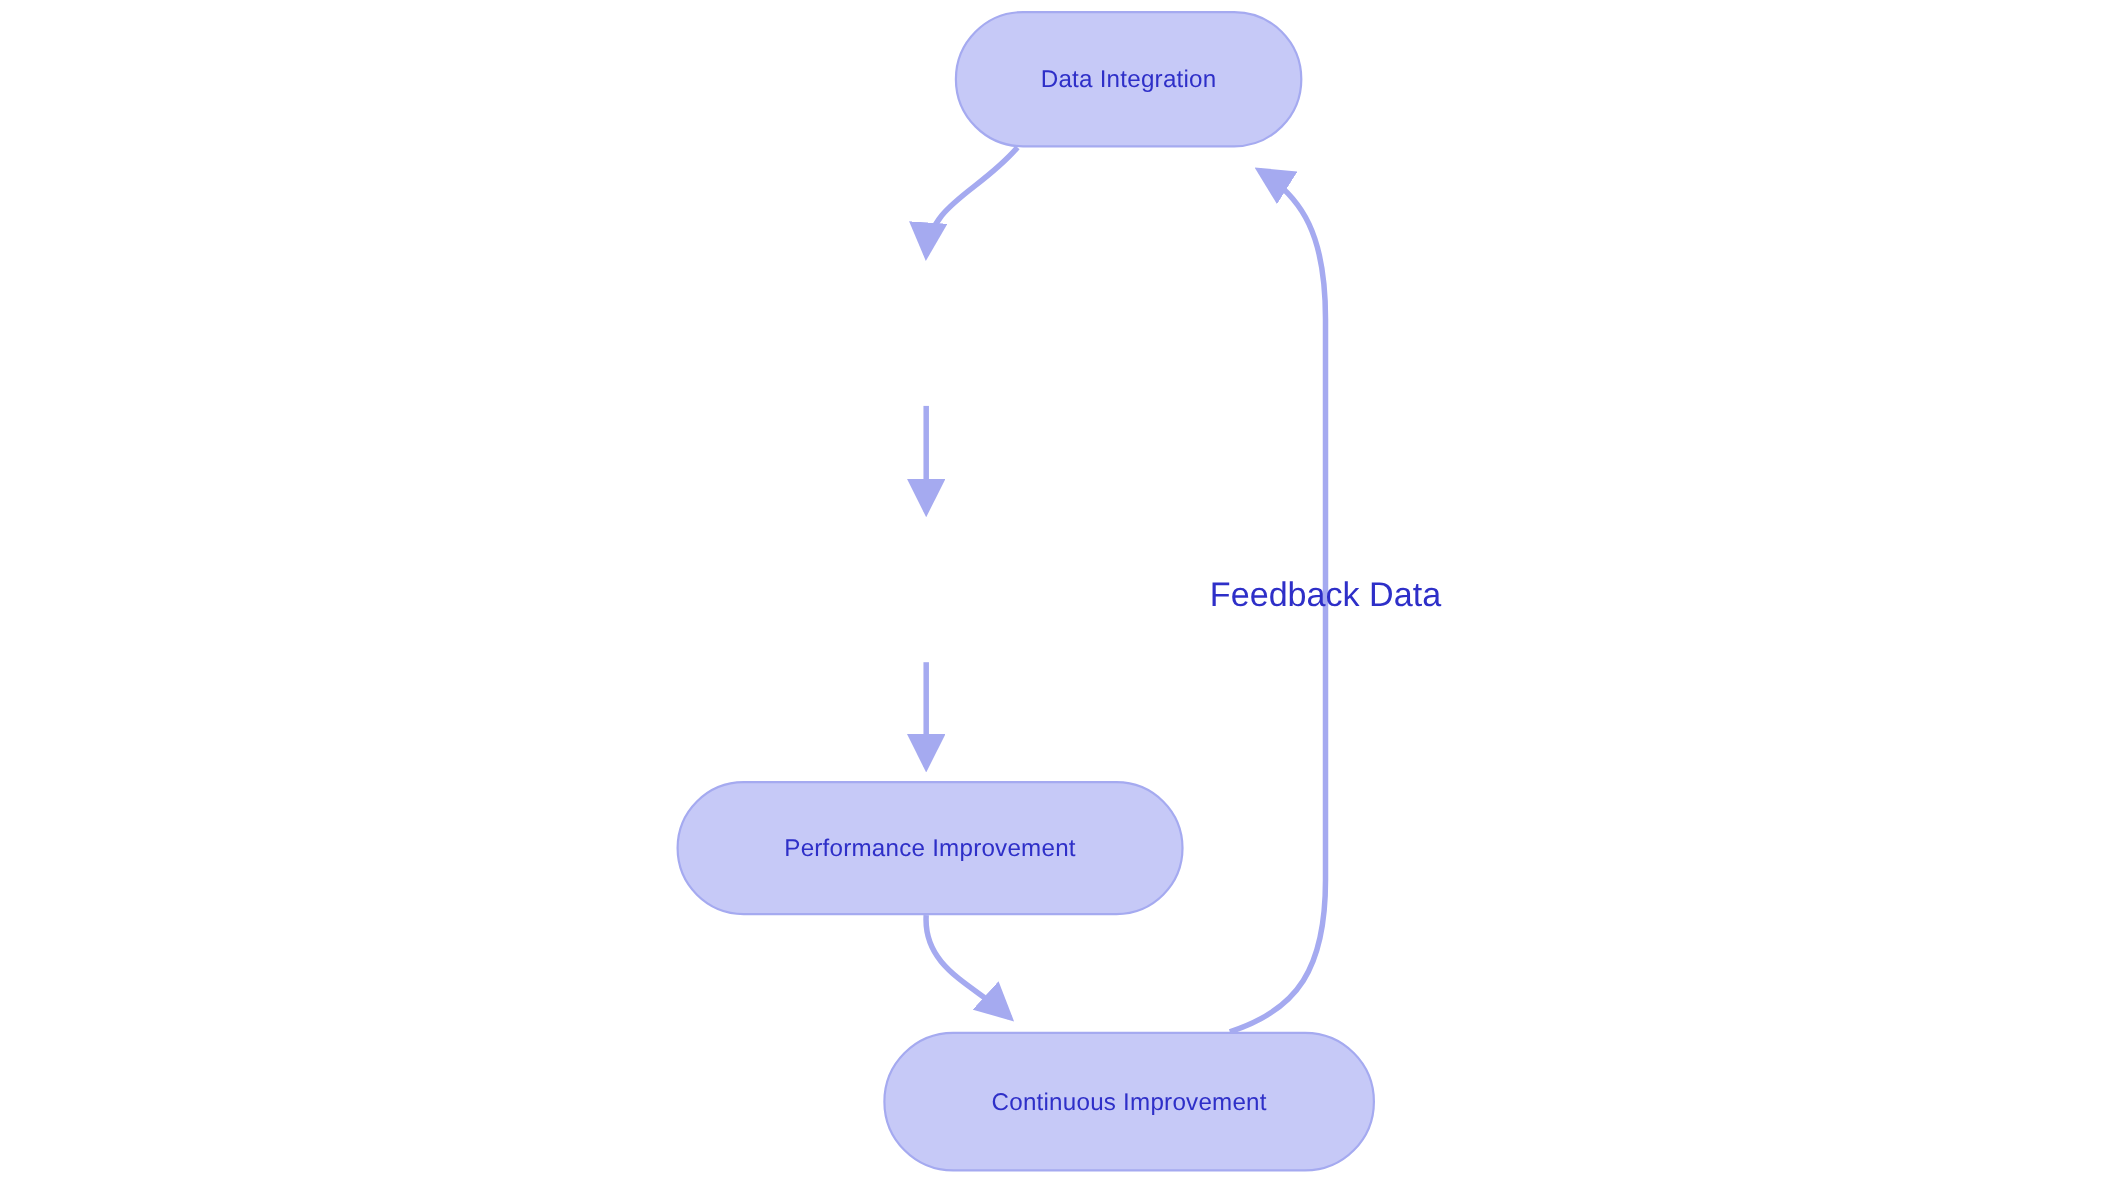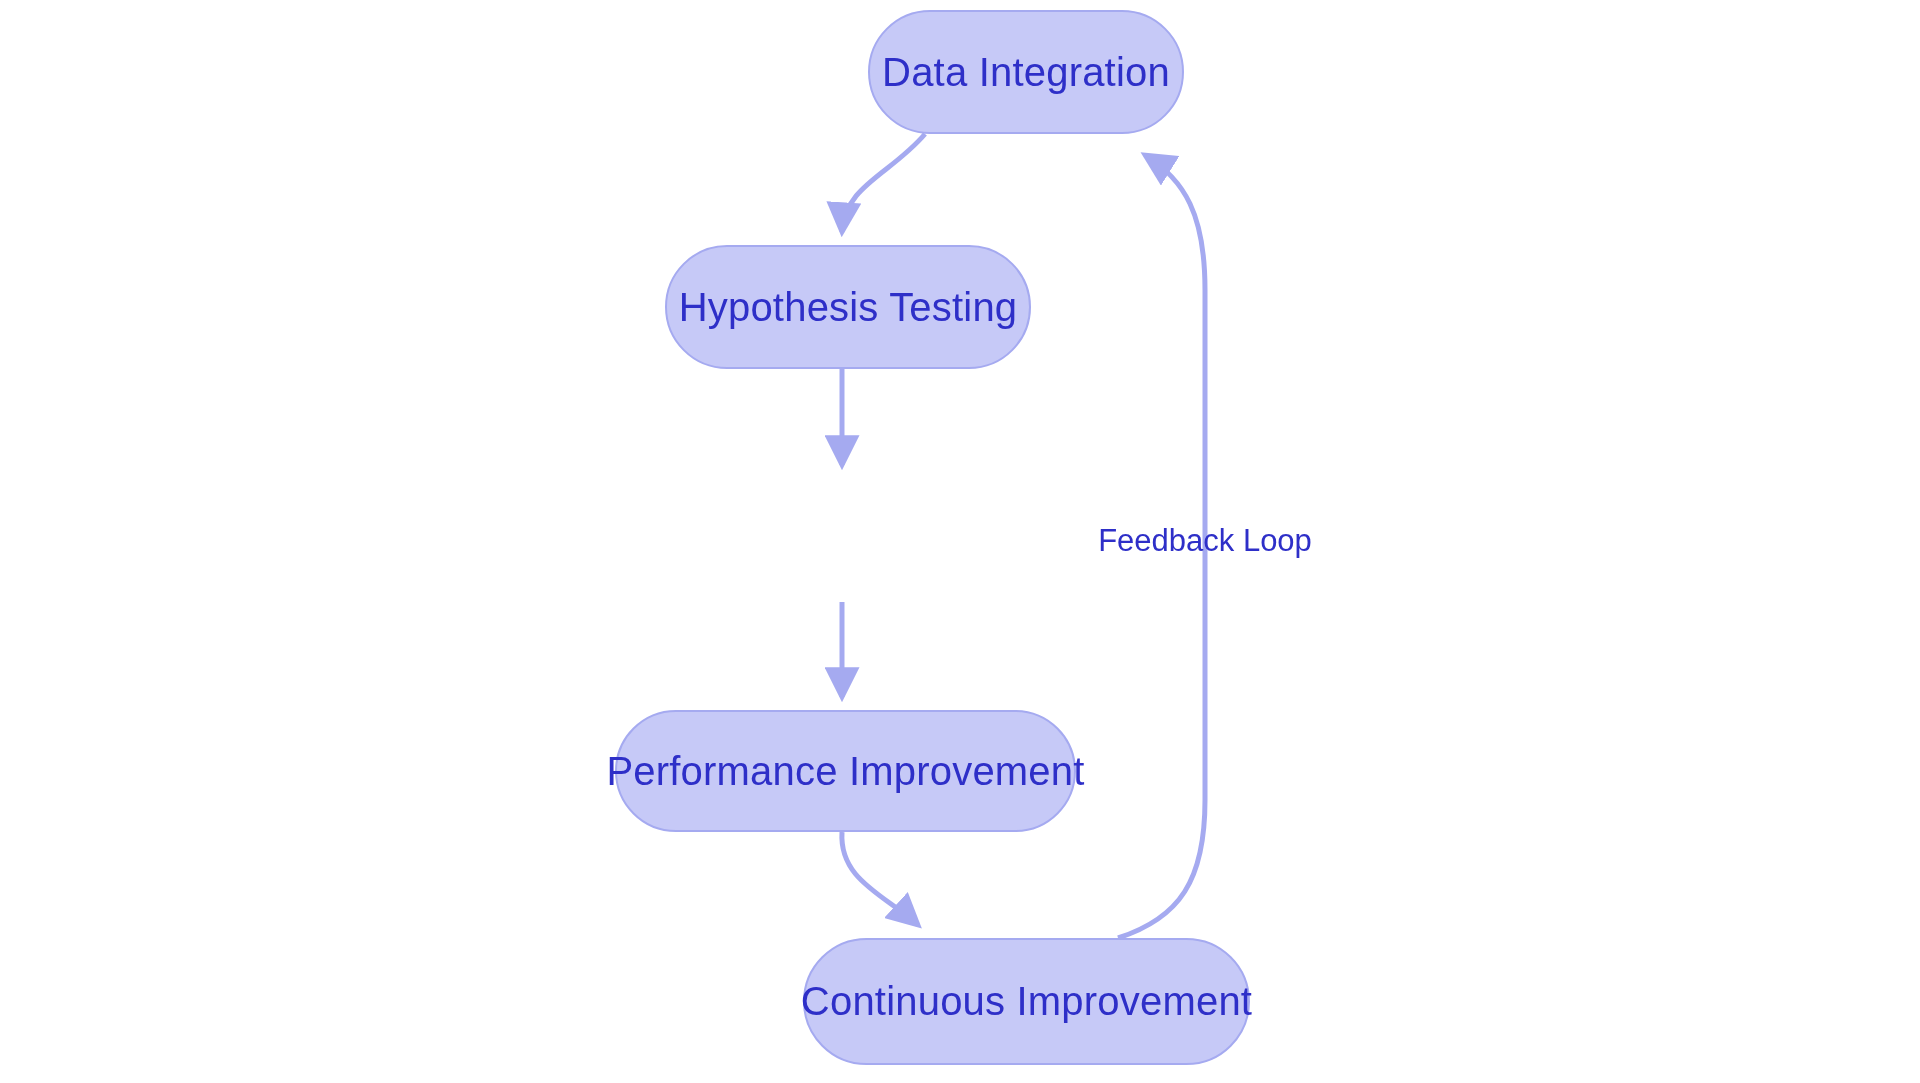--- a/index.html
+++ b/index.html
@@ -27,21 +27,21 @@
   .node {
     position: absolute;
     box-sizing: border-box;
     display: flex;
     align-items: center;
     justify-content: center;
     background: #C6C9F7;
     border: 2px solid #A5AAF0;
     border-radius: 999px;
     color: #2E2FC8;
-    font-size: 40px;
+    font-size: 22px;
     font-family: "Liberation Sans", sans-serif;
     letter-spacing: 0.2px;
     white-space: nowrap;
   }
   .edge-label {
     position: absolute;
     color: #2E2FC8;
     font-size: 31px;
     font-family: "Liberation Sans", sans-serif;
     white-space: nowrap;
@@ -74,28 +74,25 @@
 
     <path d="M 842,832 C 839,880 885,895 918,925" fill="none" stroke="#A5AAF0" stroke-width="5" marker-end="url(#arrowhead)"></path>
 
     <path d="M 1118,938 C 1180,918 1205,880 1205,800 L 1205,290 C 1205,215 1185,180 1145,155" fill="none" stroke="#A5AAF0" stroke-width="5" marker-end="url(#arrowhead)"></path>
   </svg>
 
   <div class="node" id="n-data-integration">
     <span>Data Integration</span>
   </div>
 
-  <div class="node" id="n-hypothesis-testing">
-    <span>Hypothesis Testing</span>
-  </div>
 
 
   <div class="node" id="n-performance-opt">
     <span>Performance Improvement</span>
   </div>
 
   <div class="node" id="n-continuous-improve">
     <span>Continuous Improvement</span>
   </div>
 
-  <div class="edge-label" id="lbl-feedback-loop">Feedback Loop</div>
+  <div class="edge-label" id="lbl-feedback-loop">Feedback Data</div>
 
 </div>
 
 </body></html>

